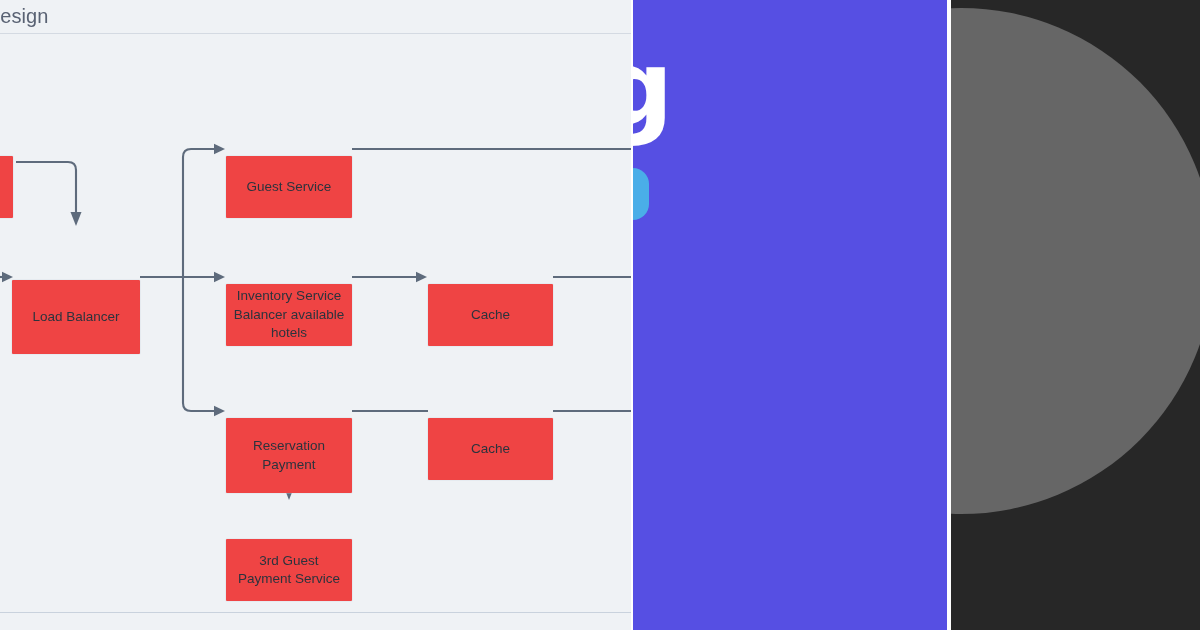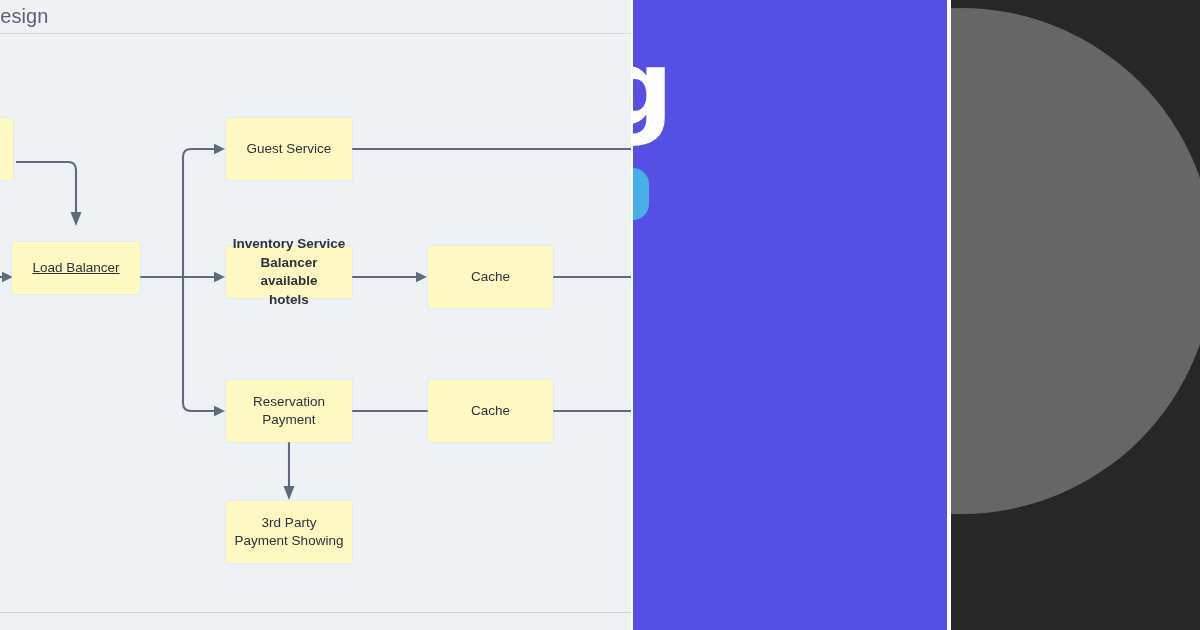--- a/index.html
+++ b/index.html
@@ -58,39 +58,40 @@
   #canvas {
     position: absolute;
     left: 0; top: 34px;
     width: 631px; height: 578px;
     overflow: hidden;
   }
 
   
   .node {
     position: absolute;
-    background: #fef9c3;
+    background: #ef4444;
     box-sizing: border-box;
     display: flex;
     align-items: center;
     justify-content: center;
     text-align: center;
     color: #2c333d;
     font-size: 13.5px;
     line-height: 18.5px;
     border-radius: 1px;
     box-shadow: 0 0 0 0.6px rgba(210,218,228,.55);
+    margin-top: 38px;
   }
   .node span { display: block; padding: 0 6px; }
 
   #node-client      { left: -62px;  top: 84px;  width: 75px;  height: 62px; }
-  #node-lb          { left: 12px;   top: 208px; width: 128px; height: 52px; text-decoration: underline; }
+  #node-lb          { left: 12px;   top: 208px; width: 128px; height: 74px; }
   #node-guest       { left: 226px;  top: 84px;  width: 126px; height: 62px; }
-  #node-inventory   { left: 226px;  top: 212px; width: 126px; height: 52px; font-weight: bold; }
-  #node-reservation { left: 226px;  top: 346px; width: 126px; height: 62px; }
+  #node-inventory   { left: 226px;  top: 212px; width: 126px; height: 62px; }
+  #node-reservation { left: 226px;  top: 346px; width: 126px; height: 75px; }
   #node-payment     { left: 226px;  top: 467px; width: 126px; height: 62px; }
   #node-cache-1     { left: 428px;  top: 212px; width: 125px; height: 62px; }
   #node-cache-2     { left: 428px;  top: 346px; width: 125px; height: 62px; }
 
   #edges {
     position: absolute;
     left: 0; top: 0;
     width: 631px; height: 578px;
     pointer-events: none;
   }
@@ -213,22 +214,22 @@
 
       <div class="node" id="node-reservation">
         <div>
           <span>Reservation</span>
           <span>Payment</span>
         </div>
       </div>
 
       <div class="node" id="node-payment">
         <div>
-          <span>3rd Party</span>
-          <span>Payment  Showing</span>
+          <span>3rd Guest</span>
+          <span>Payment  Service</span>
         </div>
       </div>
 
       <div class="node" id="node-cache-1">
         <span>Cache</span>
       </div>
 
       <div class="node" id="node-cache-2">
         <span>Cache</span>
       </div>

